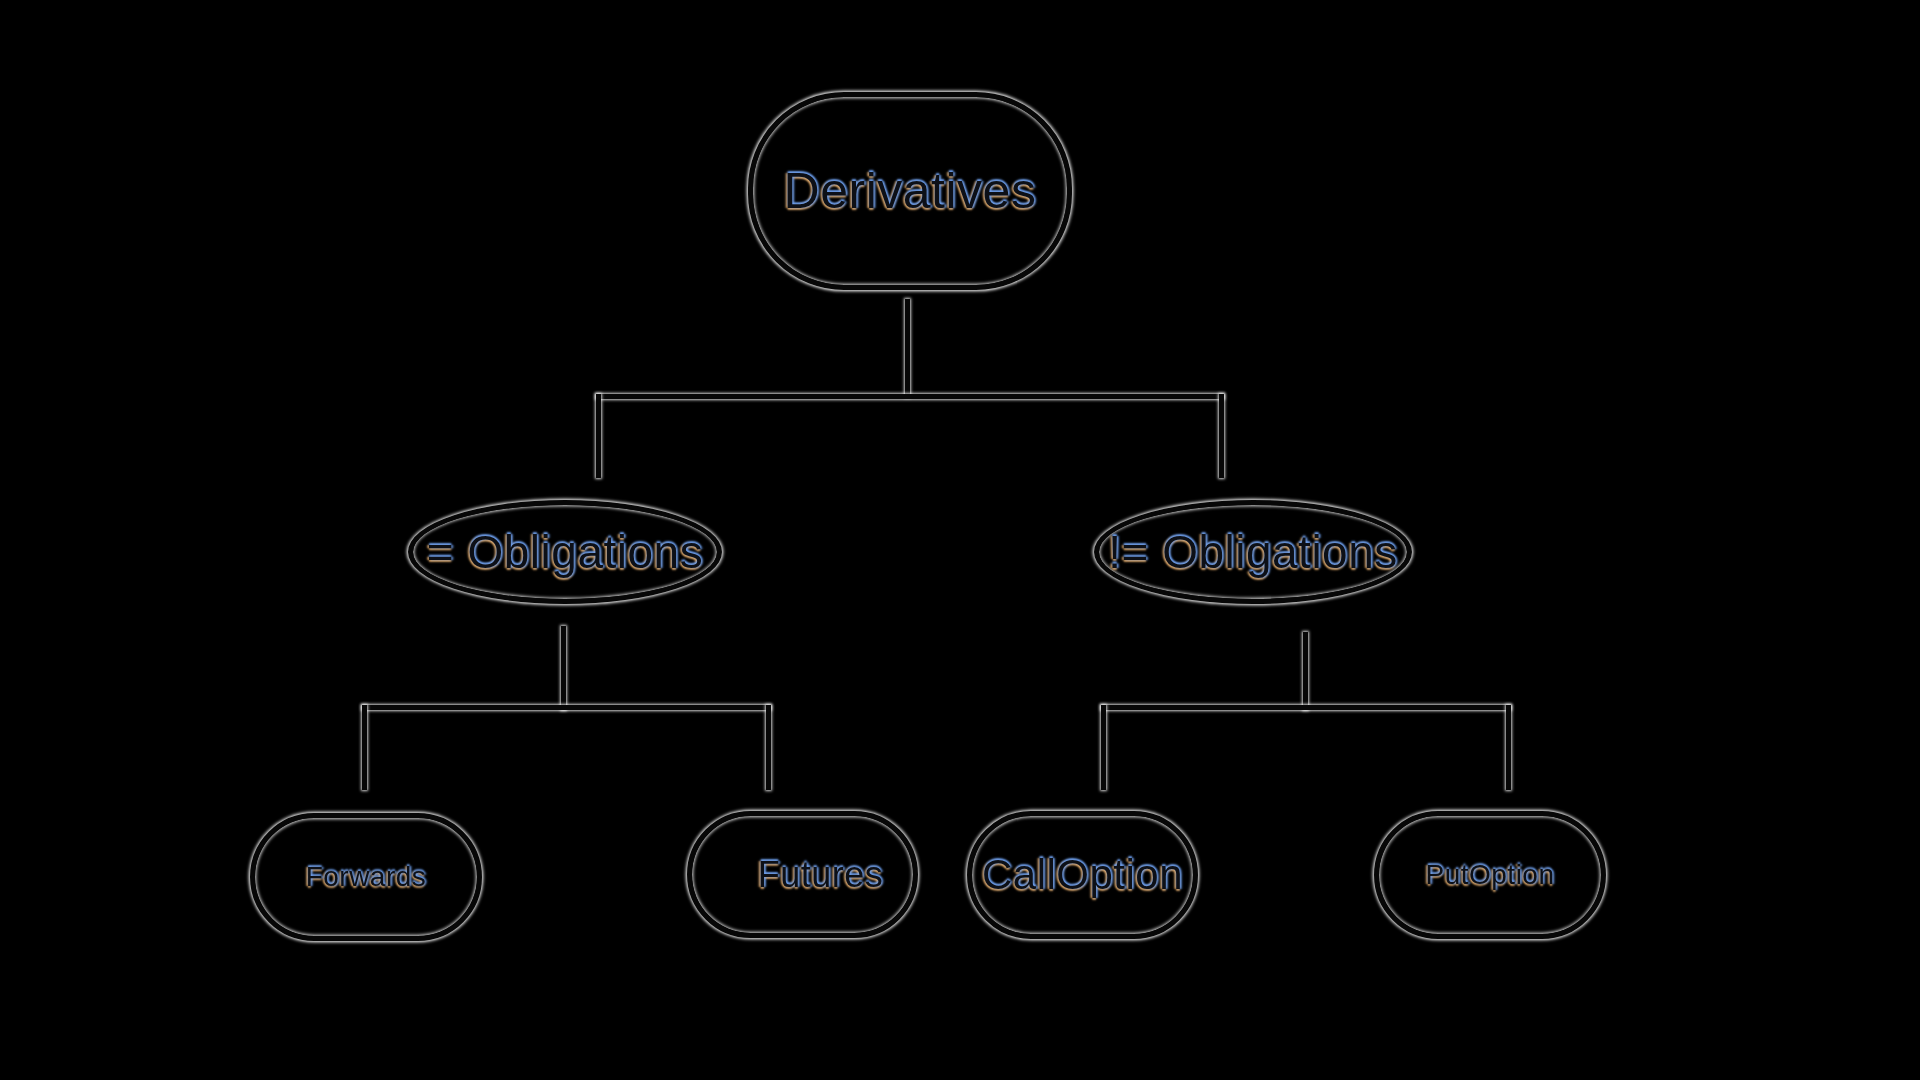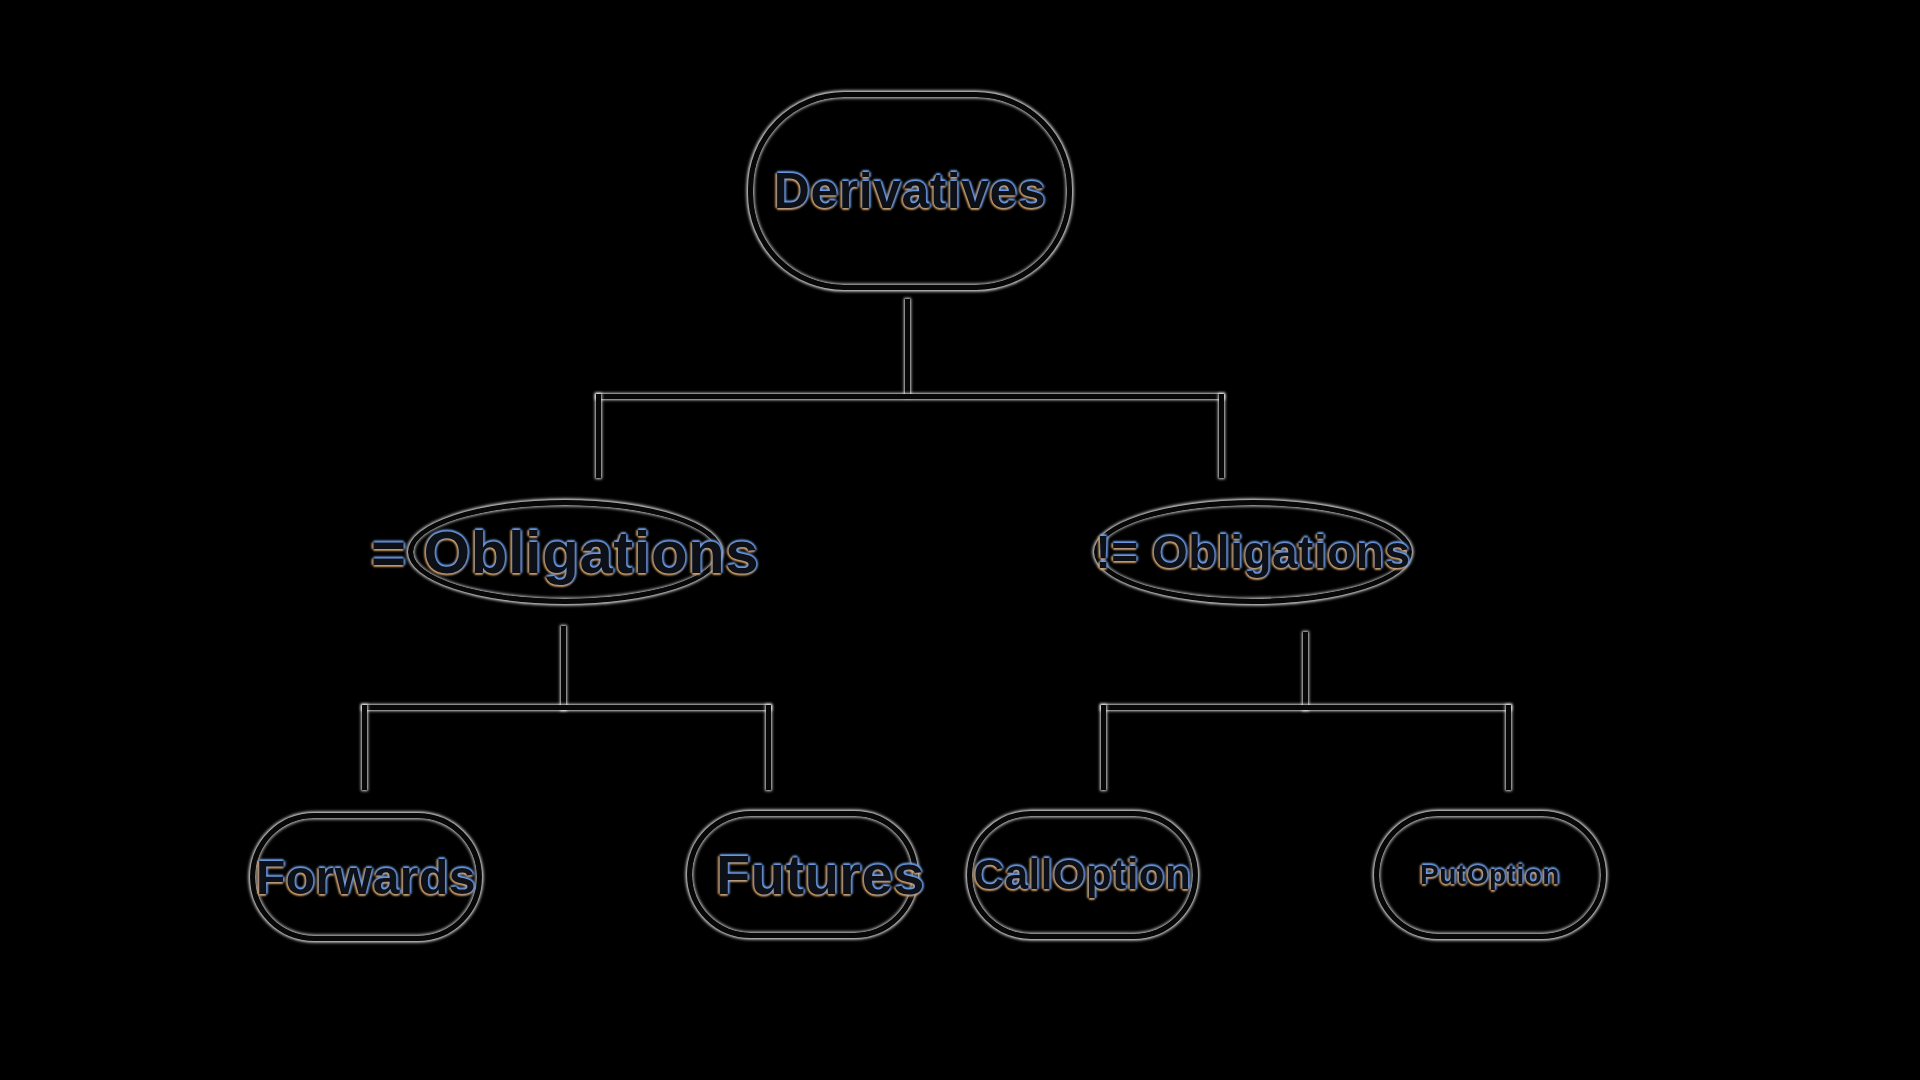--- a/index.html
+++ b/index.html
@@ -29,21 +29,21 @@
     box-sizing: border-box;
     background: #000000;
     border: 5px solid #070707;
     box-shadow: 0 0 3px 1.5px rgba(255,255,255,0.85),
                 inset 0 0 3px 1.5px rgba(255,255,255,0.70);
     display: flex;
     align-items: center;
     justify-content: center;
   }
   .label {
-    font-weight: 700;
+    font-weight: 400;
     color: #0d1017;
     letter-spacing: 0.5px;
     text-align: right;
     text-shadow:
       0 -2px 2px rgba(110,160,240,0.95),
       2px 0 2px rgba(110,160,240,0.80),
       0 2px 2px rgba(225,170,105,0.90),
       -2px 0 2px rgba(225,170,105,0.80);
     white-space: nowrap;
   }
@@ -71,33 +71,33 @@
   <div class="edge" style="left:1303px; top:632px; width:5px; height:78px;"></div>
   <div class="edge" style="left:1101px; top:705px; width:410px; height:5px;"></div>
   <div class="edge" style="left:1101px; top:705px; width:5px; height:85px;"></div>
   <div class="edge" style="left:1506px; top:705px; width:5px; height:85px;"></div>
 
   <div class="node" style="left:748px; top:92px; width:324px; height:198px; border-radius:96px;">
     <span class="label" style="font-size:50px;">Derivatives</span>
   </div>
 
   <div class="node" style="left:408px; top:500px; width:314px; height:104px; border-radius:50%;">
-    <span class="label" style="font-size:60px;">= Obligations</span>
+    <span class="label" style="font-size:46px;">= Obligations</span>
   </div>
 
   <div class="node" style="left:1094px; top:500px; width:318px; height:104px; border-radius:50%;">
     <span class="label" style="font-size:46px;">!= Obligations</span>
   </div>
 
   <div class="node" style="left:250px; top:813px; width:232px; height:128px; border-radius:64px;">
-    <span class="label" style="font-size:48px;">Forwards</span>
+    <span class="label" style="font-size:28px;">Forwards</span>
   </div>
 
   <div class="node" style="left:687px; top:811px; width:231px; height:127px; border-radius:64px;">
-    <span class="label" style="font-size:56px;padding-left:36px;">Futures</span>
+    <span class="label" style="font-size:36px;padding-left:36px;">Futures</span>
   </div>
 
   <div class="node" style="left:967px; top:811px; width:231px; height:128px; border-radius:64px;">
     <span class="label two-line" style="font-size:42px;">
       <span>Call</span>
       <span>Option</span>
     </span>
   </div>
 
   <div class="node" style="left:1374px; top:811px; width:232px; height:128px; border-radius:64px;">

